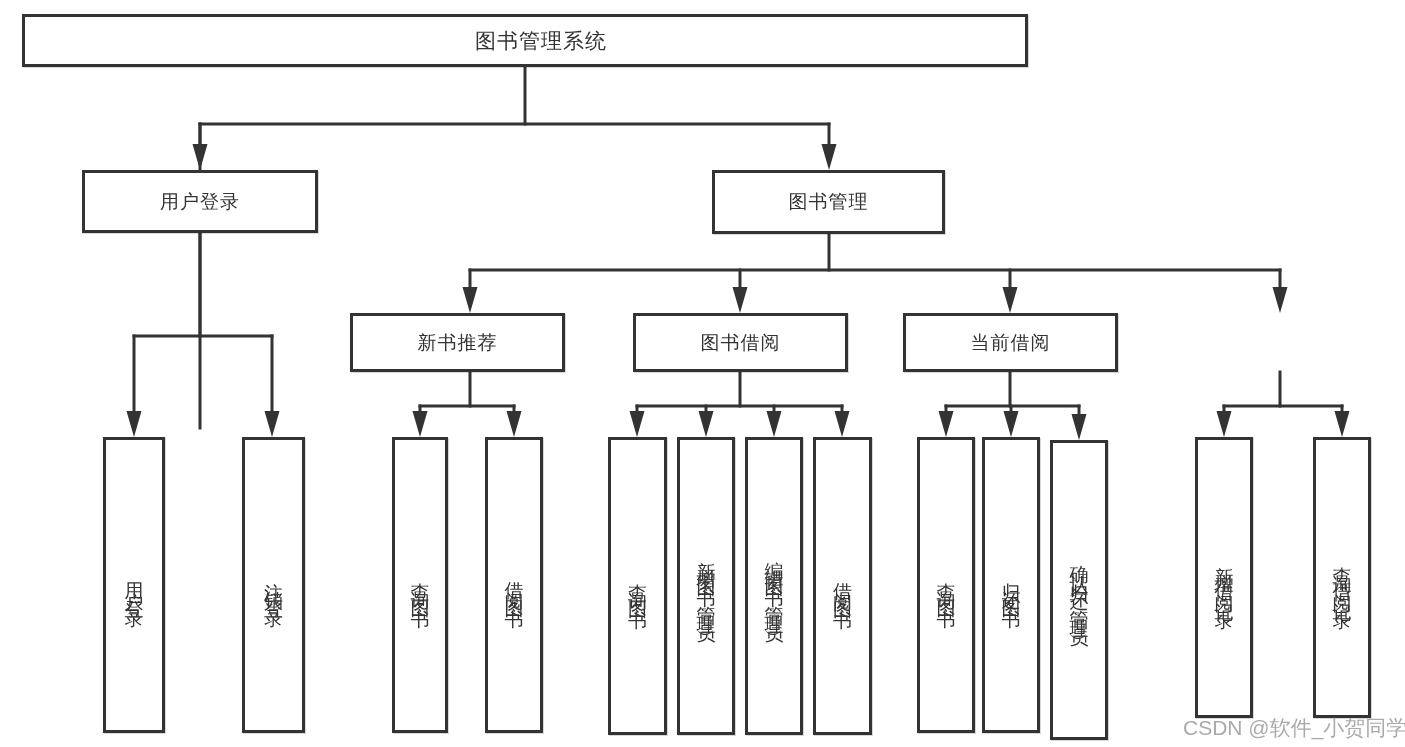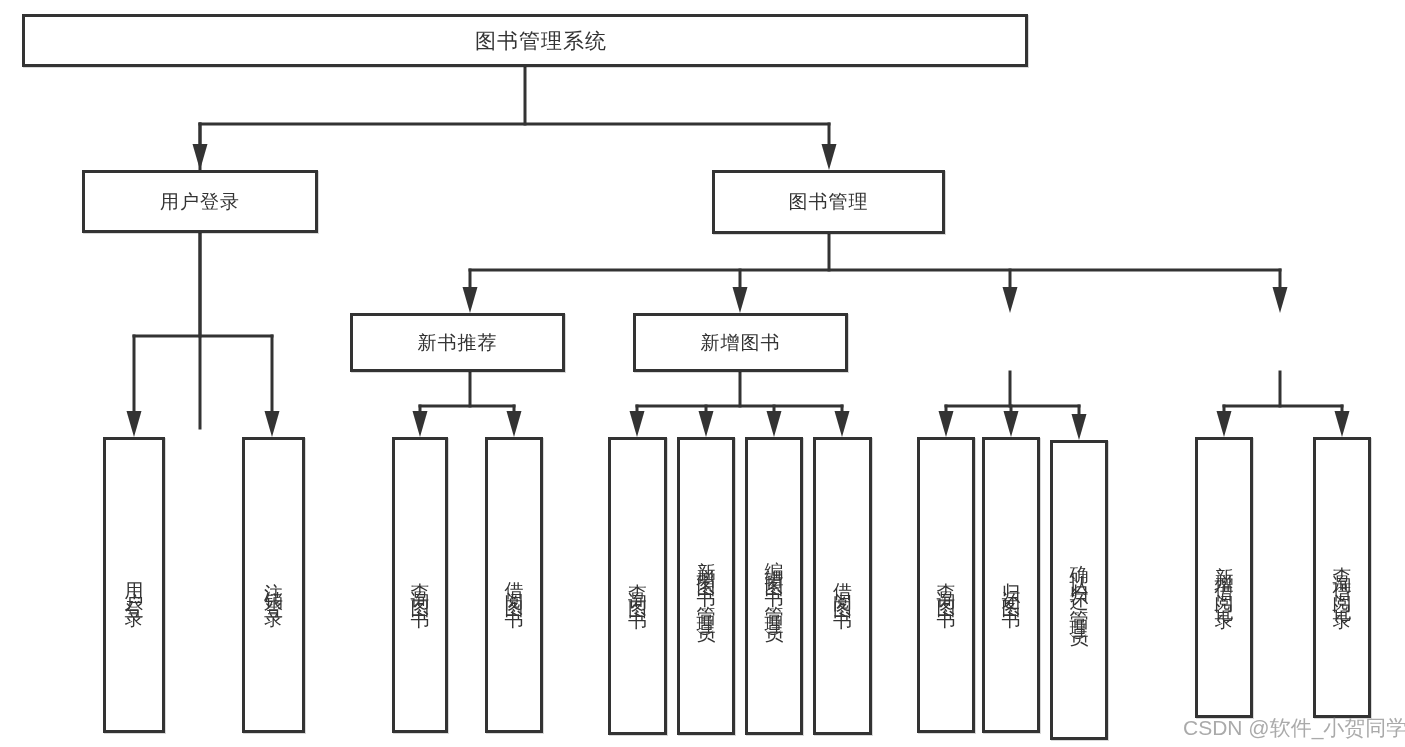--- a/index.html
+++ b/index.html
@@ -124,21 +124,24 @@
     <span class="hlabel">用户登录</span>
   </div>
   <div class="node" style="left:712px;top:170px;width:233px;height:64px;">
     <span class="hlabel">图书管理</span>
   </div>
 
   <div class="node" style="left:350px;top:313px;width:215px;height:59px;">
     <span class="hlabel">新书推荐</span>
   </div>
   <div class="node" style="left:633px;top:313px;width:215px;height:59px;">
-    <span class="hlabel">新增图书</span>
+    <span class="hlabel">图书借阅</span>
+  </div>
+  <div class="node" style="left:903px;top:313px;width:215px;height:59px;">
+    <span class="hlabel">当前借阅</span>
   </div>
 
   <div class="node" style="left:103px;top:437px;width:62px;height:296px;">
     <span class="vlabel">用户登录</span>
   </div>
   <div class="node" style="left:242px;top:437px;width:63px;height:296px;">
     <span class="vlabel">注销登录</span>
   </div>
 
   <div class="node" style="left:392px;top:437px;width:56px;height:296px;">

